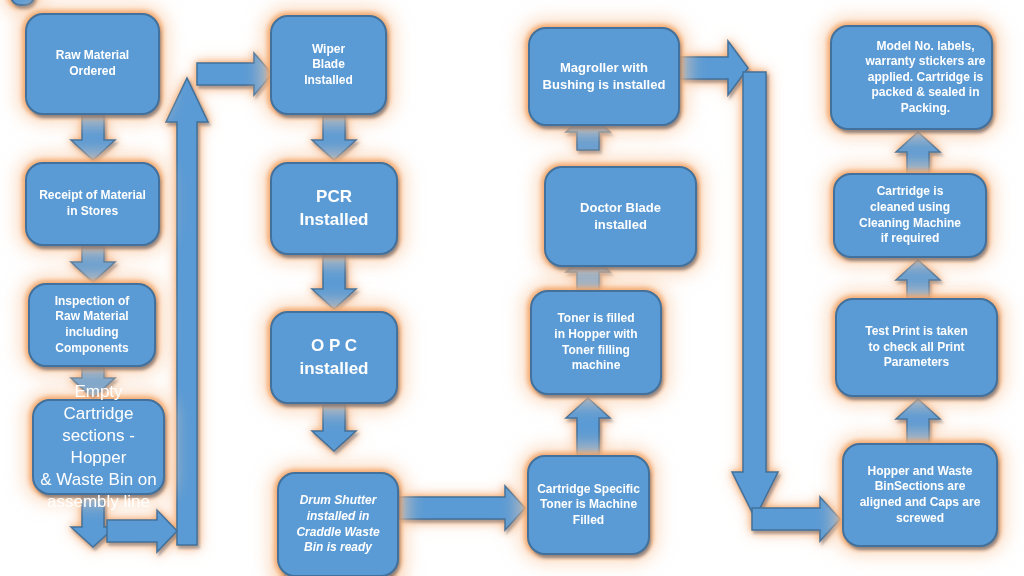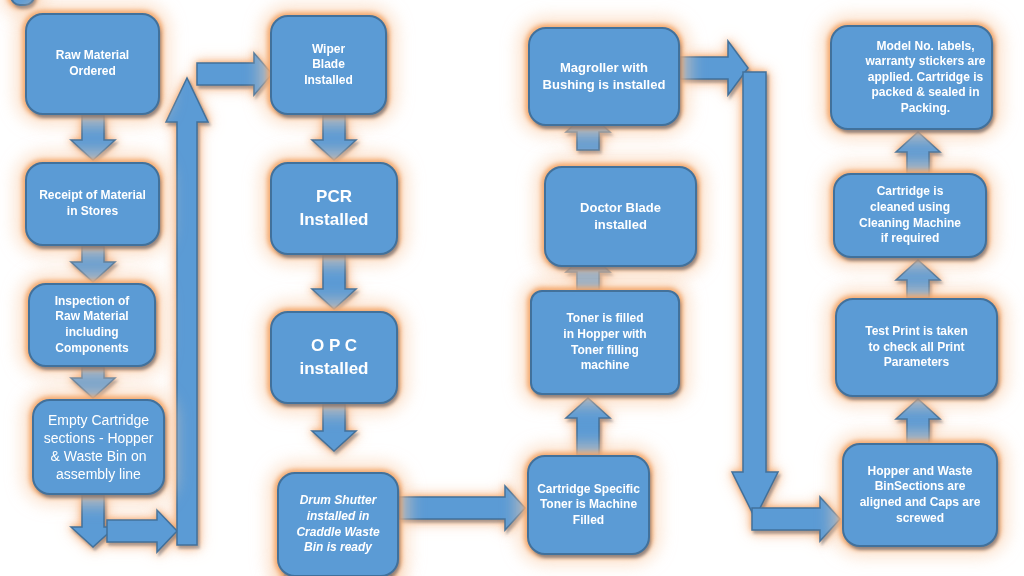--- a/index.html
+++ b/index.html
@@ -18,21 +18,21 @@
     position:absolute;background:#5b9bd5;border:2px solid #41719c;border-radius:18px;
     display:flex;align-items:center;justify-content:center;text-align:center;
     color:#ffffff;font-weight:bold;font-size:12px;line-height:1.3;box-sizing:border-box;
     box-shadow:2px 4px 3px -1px rgba(70,95,125,.55),
                0 0 4px 3px rgba(242,162,99,.85),
                0 0 16px 10px rgba(250,206,172,.6);
   }
   .node .label{white-space:pre-line;padding:2px 5px;}
   .big{font-size:17px;}
   .md{font-size:13px;margin-top:16px;}
-  .thin{font-weight:400;font-size:14px;}
+  .thin{font-weight:400;font-size:17px;}
   .sliver{border-radius:10px;}
 </style>
 </head>
 <body>
 
 <div id="canvas">
 
   <svg class="arrows" width="1024" height="576" viewBox="0 0 1024 576">
 
     <polygon points="82,115 104,115 104,140 115,140 93,160 71,140 82,140"></polygon>
@@ -104,21 +104,21 @@
 installed in
 Craddle  Waste
 Bin is  ready</span>
   </div>
 
   <div class="node" style="left:527px;top:455px;width:123px;height:100px;">
     <span class="label">Cartridge Specific
 Toner is Machine
 Filled</span>
   </div>
-  <div class="node" style="left:530px;top:290px;width:150px;height:105px;border-radius:12px;">
+  <div class="node" style="left:530px;top:290px;width:132px;height:105px;">
     <span class="label">Toner is filled
 in  Hopper with
 Toner   filling
 machine</span>
   </div>
   <div class="node md" style="left:544px;top:150px;width:153px;height:101px;">
     <span class="label">Doctor Blade
 installed</span>
   </div>
   <div class="node md" style="left:528px;top:11px;width:152px;height:99px;">

